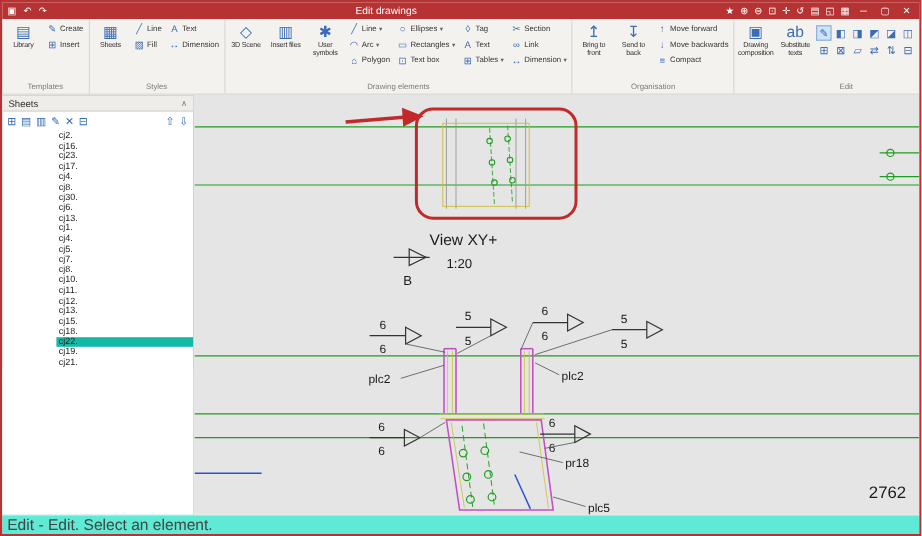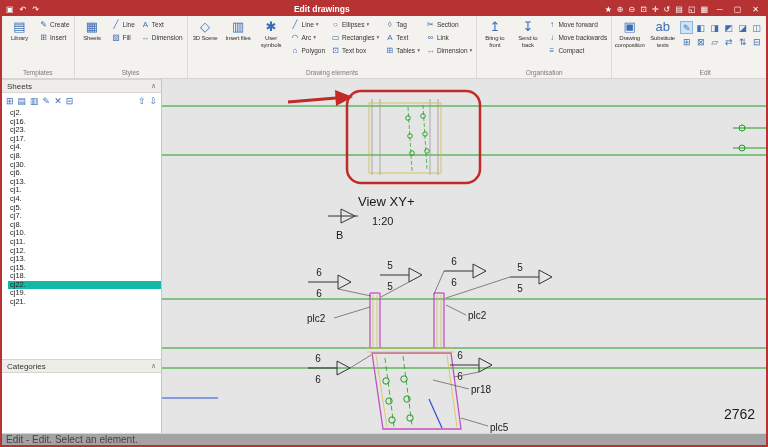--- a/index.html
+++ b/index.html
@@ -4,21 +4,21 @@
 <style>
   * { margin:0; padding:0; box-sizing:border-box; }
   html,body { width:768px; height:447px; }
   body { font-family:"Liberation Sans",sans-serif; background:#fff; }
 
   .window { width:768px; height:447px; border:2px solid #b73333; display:flex; flex-direction:column; background:#fff; }
 
   
   .titlebar { flex:0 0 14px; background:#b73333; color:#fff; display:flex; align-items:center; padding:0 4px; }
   .tb-left { display:flex; gap:6px; font-size:8px; }
-  .tb-title { flex:1; text-align:center; font-size:8.5px;font-weight:bold; }
+  .tb-title { flex:1; text-align:center; font-size:8.5px; }
   .tb-right { display:flex; gap:5px; font-size:8px; align-items:center; }
   .tbico { cursor:default; }
   .winbtn { width:13px; text-align:center; }
 
   
   .ribbon { flex:0 0 63px; background:#f4f2ef; border-bottom:1px solid #d8d5d0; display:flex; overflow:hidden; }
   .rgroup { display:flex; flex-direction:column; border-right:1px solid #ddd9d4; padding:2px 2px 0; flex:0 0 auto; }
   .rgroup-body { flex:1; display:flex; align-items:flex-start; gap:2px; }
   .rgroup-label { text-align:center; font-size:6.5px; color:#7a7a7a; padding:1px 2px 2px; }
   .bigbtn { display:flex; flex-direction:column; align-items:center; width:31px; text-align:center;
@@ -34,31 +34,31 @@
 
   
   .main { flex:1; display:flex; min-height:0; }
   .sidebar { flex:0 0 160px; border-right:1px solid #c9c6c2; display:flex; flex-direction:column; background:#fff; }
   .panel-header { flex:0 0 14px; background:#efedea; border-top:1px solid #d8d5d0; border-bottom:1px solid #d8d5d0;
                   display:flex; align-items:center; padding:0 5px; font-size:8px; color:#333; }
   .panel-header .chev { margin-left:auto; color:#777; font-size:7px; }
   .sheet-toolbar { flex:0 0 16px; display:flex; align-items:center; gap:4px; padding:0 4px; color:#3b6db5; font-size:9px; }
   .sheet-toolbar .spacer { flex:1; }
   .sheet-list { flex:0 0 198px; overflow:hidden; padding-left:6px; font-size:7.5px; color:#222; }
-  .sheet-item { height:8.6px; line-height:8.6px; padding-left:2px; }
+  .sheet-item { height:8.6px; line-height:8.6px; padding-left:2px;margin-left:39px; }
   .sheet-item.selected { background:#14b8a6; }
   .layers-body { flex:0 0 52px; background:#fff; }
   .categories-body { flex:1; background:#fff; }
 
   .canvas { flex:1; position:relative; background:#e5e5e5; overflow:hidden; }
   .canvas svg { position:absolute; left:0; top:0; width:100%; height:100%; }
   svg text { font-family:"Liberation Sans",sans-serif; fill:#1a1a1a; }
 
   
-  .statusbar { flex:0 0 12px; background:#a3a3a3; border-top:1px solid #d8d5d0; font-size:10px; color:#444;
+  .statusbar { flex:0 0 12px; background:#5eead4; border-top:1px solid #d8d5d0; font-size:13px; color:#444;
                display:flex; align-items:flex-start; padding:0 4px; }
 </style>
 </head>
 <body>
 
 <div class="window">
 
   <div class="titlebar">
     <div class="tb-left">
       <span class="tbico">▣</span>
@@ -313,24 +313,20 @@
         <div class="sheet-item">cj11.</div>
         <div class="sheet-item">cj12.</div>
         <div class="sheet-item">cj13.</div>
         <div class="sheet-item">cj15.</div>
         <div class="sheet-item">cj18.</div>
         <div class="sheet-item selected">cj22.</div>
         <div class="sheet-item">cj19.</div>
         <div class="sheet-item">cj21.</div>
       </div>
       <div class="layers-body"></div>
-      <div class="panel-header">
-        <span>Categories</span>
-        <span class="chev">∧</span>
-      </div>
       <div class="categories-body"></div>
     </div>
 
     <div class="canvas">
       <svg viewBox="0 0 604 354" preserveAspectRatio="none">
 
         <g stroke="#1e9e1e" stroke-width="1">
           <line x1="0" y1="27" x2="604" y2="27"></line>
           <line x1="0" y1="76" x2="604" y2="76"></line>
           <line x1="0" y1="220" x2="604" y2="220"></line>

